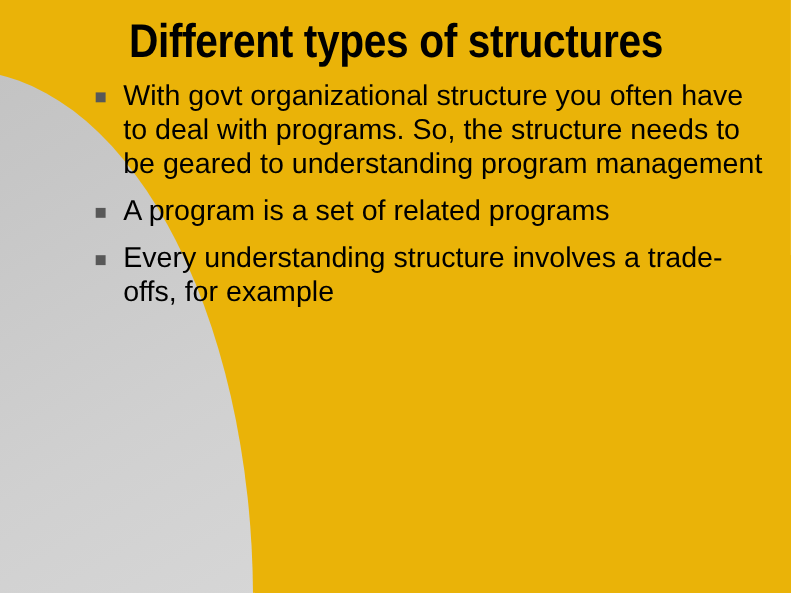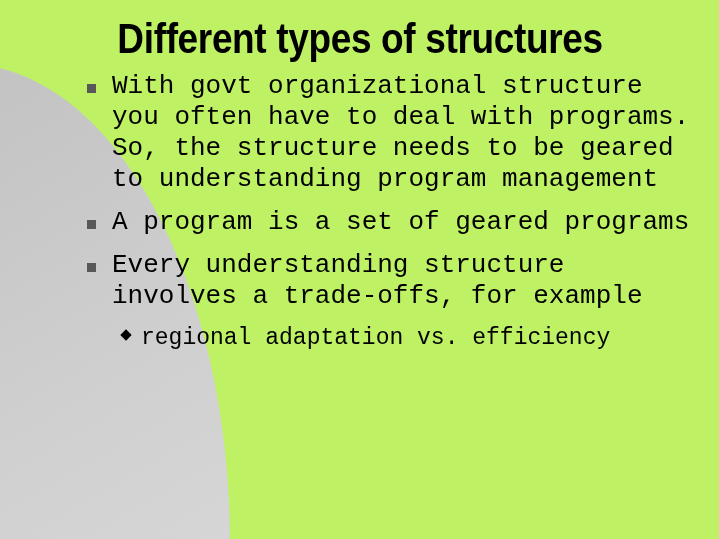--- a/index.html
+++ b/index.html
@@ -9,21 +9,21 @@
     background: #ffffff;
   }
   body {
     font-family: "Liberation Sans", sans-serif;
   }
 
   .slide {
     position: relative;
     width: 719px;
     height: 539px;
-    background: #bef264;
+    background: #eab308;
     overflow: hidden;
   }
 
   
   .deco-oval {
     position: absolute;
     left: -300px;
     top: 64px;
     width: 530px;
     height: 960px;
@@ -57,21 +57,20 @@
     left: 84px;
     top: 71px;
     width: 618px;
     z-index: 2;
   }
 
   .bullet-row {
     position: relative;
     display: block;
     margin: 0 0 0 0;
-    font-family: Liberation Mono, monospace;
   }
 
   .bullet-l1 {
     padding-left: 28px;
     font-size: 26px;
     line-height: 31px;
     color: #000000;
     margin-bottom: 12px;
   }
   .bullet-l1:last-child { margin-bottom: 0; }
@@ -121,30 +120,24 @@
 
   <div class="body-block">
 
     <div class="bullet-row bullet-l1">
       <span class="marker-square"></span>
       <span class="btxt">With govt organizational structure you often have to deal with programs. So, the structure needs to be geared to understanding program management</span>
     </div>
 
     <div class="bullet-row bullet-l1">
       <span class="marker-square"></span>
-      <span class="btxt">A program is a set of geared programs</span>
+      <span class="btxt">A program is a set of related programs</span>
     </div>
 
     <div class="bullet-row bullet-l1">
       <span class="marker-square"></span>
       <span class="btxt">Every understanding structure involves a trade-offs, for example</span>
     </div>
 
-    <div class="sub-list">
-      <div class="bullet-row bullet-l2">
-        <span class="marker-diamond"></span>
-        <span class="btxt">regional adaptation vs. efficiency</span>
-      </div>
-    </div>
 
   </div>
 
 </div>
 
 </body></html>

